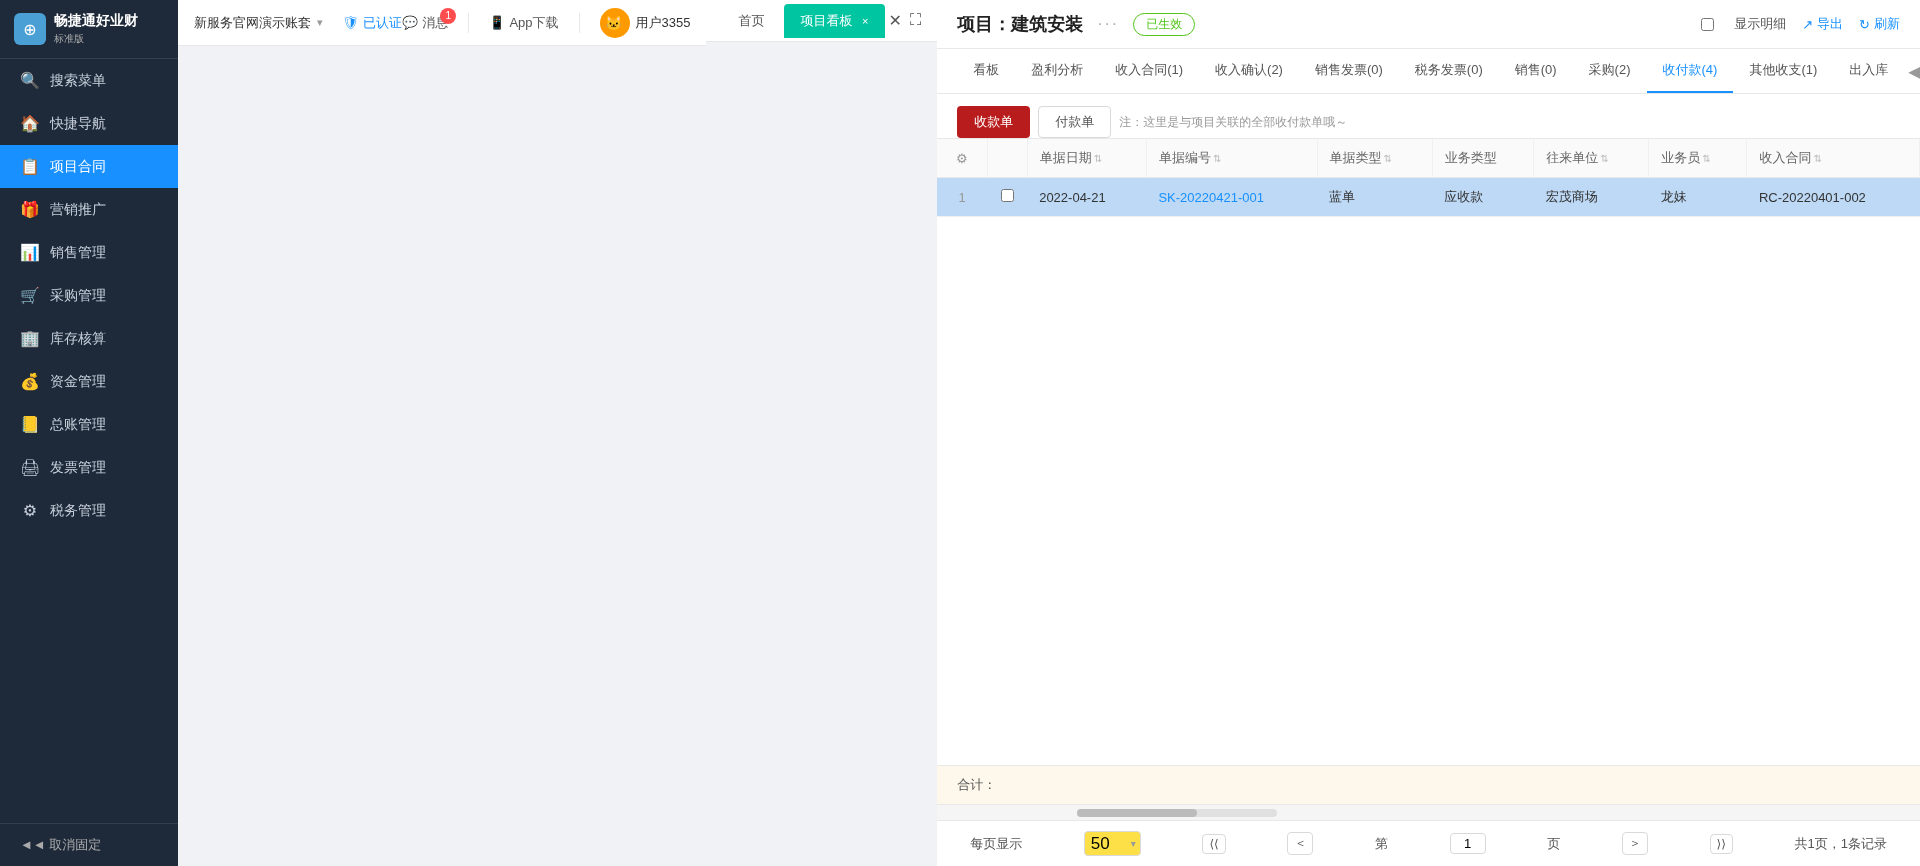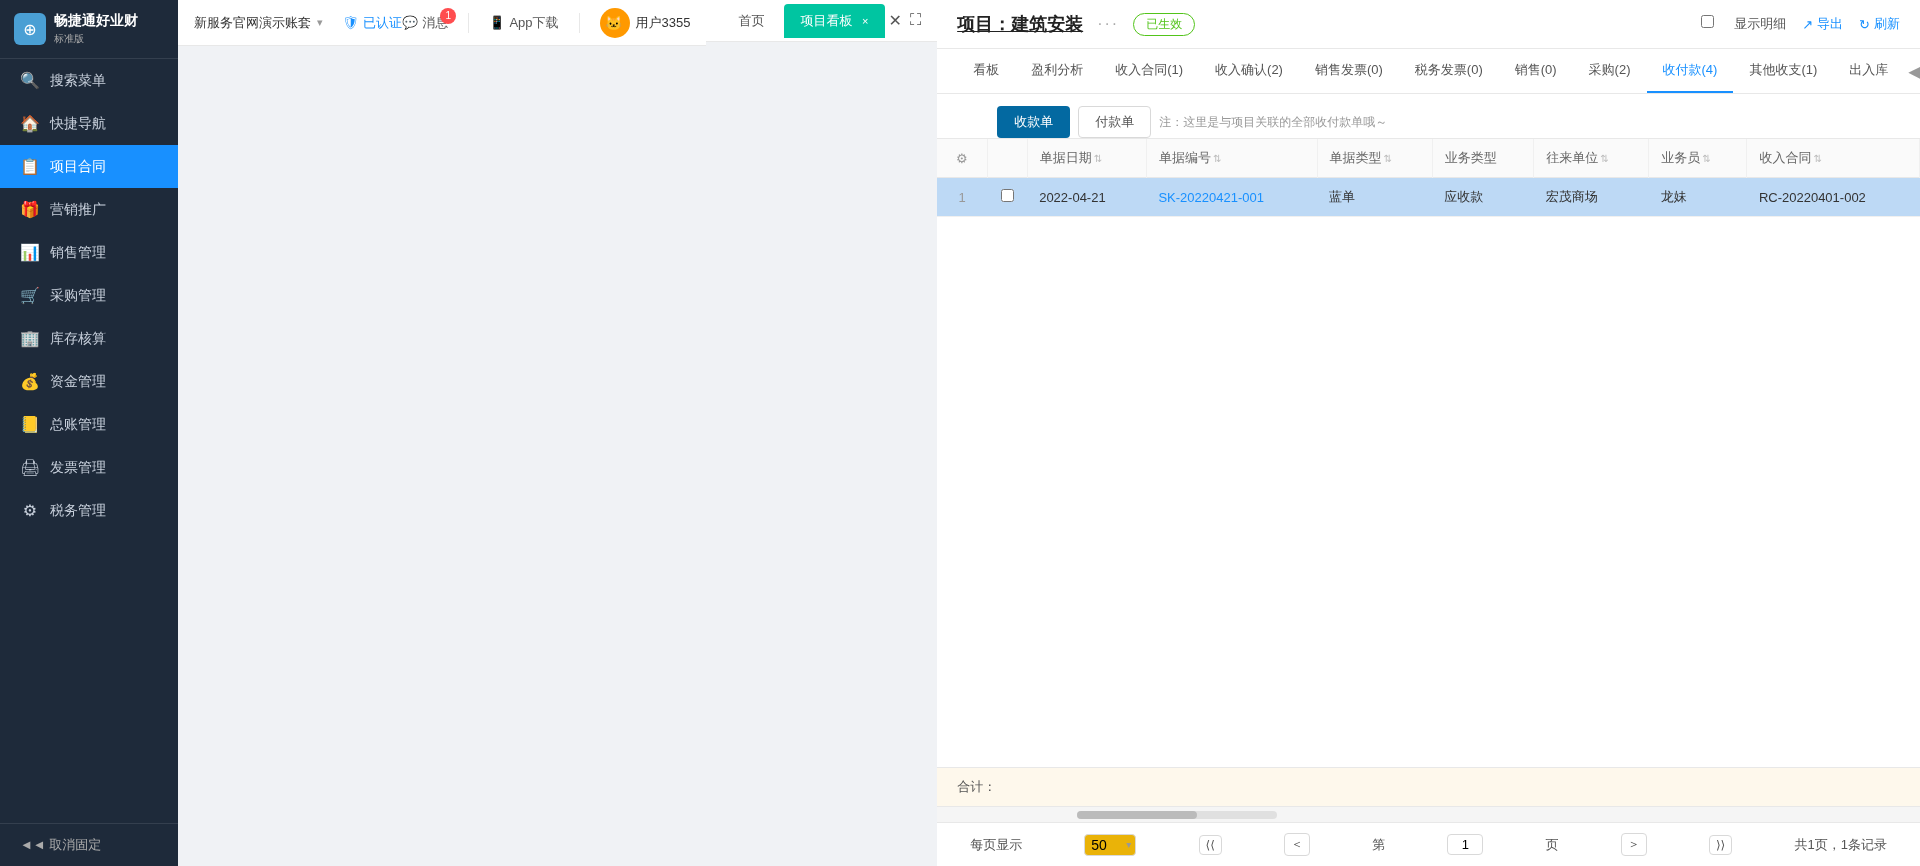--- a/index.html
+++ b/index.html
@@ -172,21 +172,20 @@
       padding: 12px 20px;
       display: flex;
       align-items: center;
       border-bottom: 1px solid #e8e8e8;
       flex-shrink: 0;
     }
     .project-title {
       font-size: 18px;
       font-weight: bold;
       color: #222;
-      text-decoration: underline;
     }
     .project-more {
       margin-left: 14px;
       color: #aaa;
       cursor: pointer;
       font-size: 16px;
       letter-spacing: 2px;
     }
     .project-status {
       margin-left: 14px;
@@ -197,21 +196,21 @@
       font-size: 12px;
     }
     .project-header-right {
       margin-left: auto;
       display: flex;
       align-items: center;
       gap: 16px;
     }
     .project-header-right label {
       display: flex;
-      align-items: flex-start;
+      align-items: center;
       gap: 20px;
       font-size: 13px;
       color: #555;
       cursor: pointer;
       margin-left: 48px;
     }
     .project-header-btn {
       display: flex;
       align-items: center;
       gap: 4px;
@@ -270,23 +269,22 @@
       border-bottom: 1px solid #e8e8e8;
     }
     .subtab-btn {
       padding: 6px 16px;
       border-radius: 4px;
       cursor: pointer;
       font-size: 13px;
       border: 1px solid transparent;
     }
     .subtab-btn.active {
-      background: #0369a1;
+      background: #b91c1c;
       color: #fff;
-      margin-left: 40px;
     }
     .subtab-btn.inactive {
       background: #fff;
       color: #555;
       border: 1px solid #d9d9d9;
     }
     .subtab-note {
       color: #999;
       font-size: 12px;
     }
@@ -373,22 +371,22 @@
       font-size: 13px;
       color: #555;
       flex-shrink: 0;
       border-top: 1px solid #e8e8e8;
       background: #fff;
     }
     .pagination-select {
       border: 1px solid #d9d9d9;
       border-radius: 4px;
       padding: 2px 20px 2px 6px;
-      font-size: 14px;
-      background: #eab308;
+      font-size: 17px;
+      background: #fde047;
       cursor: pointer;
       appearance: none;
       position: relative;
     }
     .pagination-select-wrap {
       position: relative;
       display: inline-flex;
       align-items: center;
     }
     .pagination-select-wrap::after {

